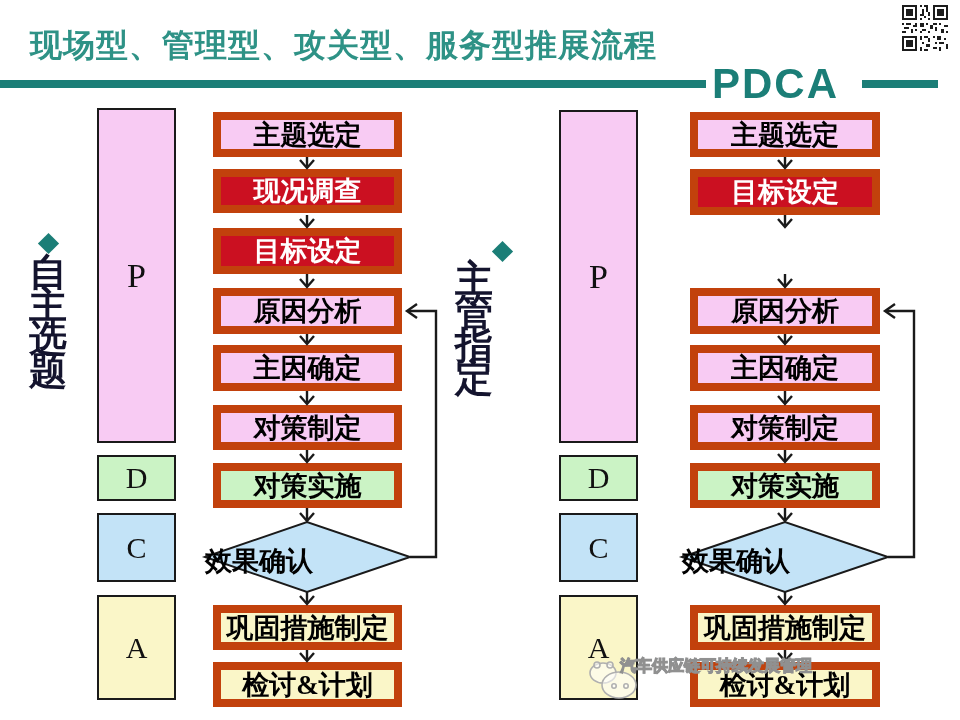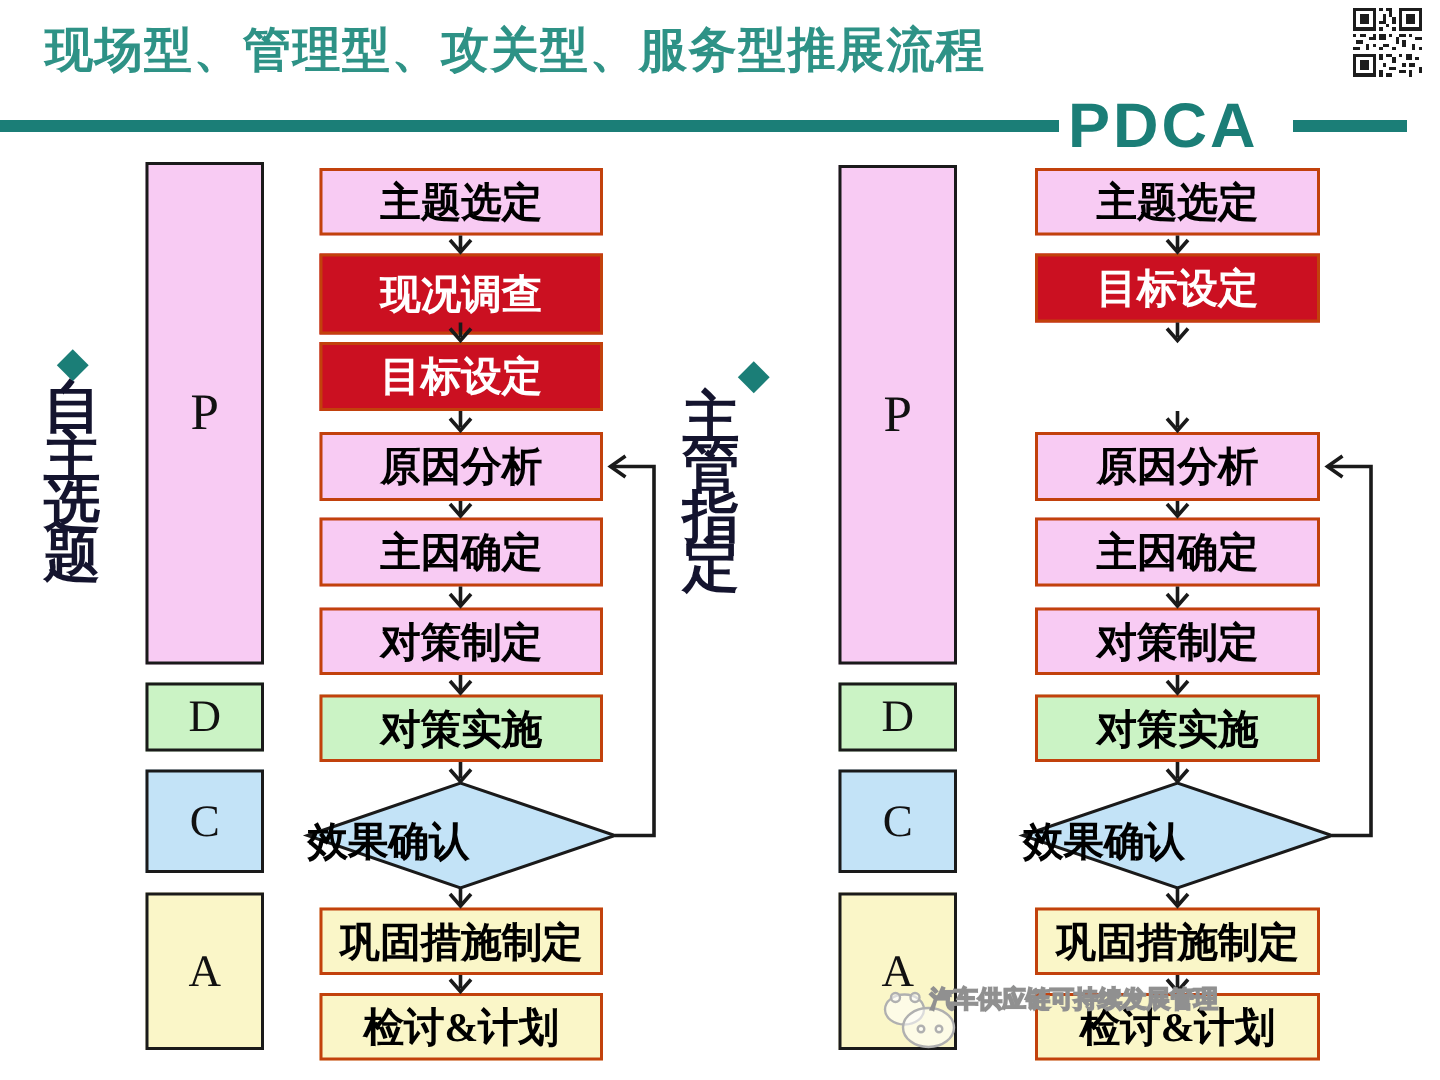--- a/index.html
+++ b/index.html
@@ -1,19 +1,19 @@
 <!DOCTYPE html>
 <html><head>
 <meta charset="utf-8">
 <style>
   html,body{margin:0;padding:0;background:#ffffff;}
   .slide{position:relative;width:960px;height:720px;background:#ffffff;overflow:hidden;
          font-family:"Liberation Serif","DejaVu Serif",serif;}
 
-  .title{position:absolute;left:30px;top:12px;font-size:32px;font-weight:bold;
+  .title{position:absolute;left:30px;top:24px;font-size:32px;font-weight:bold;
          color:#2E9286;letter-spacing:1px;white-space:nowrap;}
 
   .teal-bar{position:absolute;top:80px;height:8px;background:#1B7E77;}
   .bar-left{left:0;width:706px;}
   .bar-right{left:862px;width:76px;}
   .pdca{position:absolute;left:712px;top:60px;font-size:42px;font-weight:bold;color:#1B7E77;
         font-family:"Liberation Sans","DejaVu Sans",sans-serif;letter-spacing:2px;}
 
   .qr{position:absolute;left:902px;top:4px;width:46px;height:48px;}
 
@@ -26,21 +26,21 @@
   .vlabel-right{left:455px;top:263px;}
 
   .phase{position:absolute;border:2px solid #1a1a1a;display:flex;align-items:center;
          justify-content:center;font-size:30px;color:#111;box-sizing:border-box;}
   .phase-p{font-size:34px;}
   .pink{background:#F8CBF3;}
   .green{background:#CBF3C5;}
   .blue{background:#C3E3F7;}
   .yellow{background:#FAF6C8;}
 
-  .node{position:absolute;border:2px solid #c2410c;display:flex;align-items:center;
+  .node{position:absolute;border:8px solid #c2410c;display:flex;align-items:center;
         justify-content:center;font-size:27px;font-weight:600;color:#000;
         box-sizing:border-box;white-space:nowrap;}
   .red{background:#CB1021;color:#ffffff;}
 
   .dlabel{position:absolute;text-align:left;font-size:27px;font-weight:600;color:#000;
           white-space:nowrap;}
 
   .overlay{position:absolute;left:0;top:0;width:960px;height:720px;pointer-events:none;}
 
   .wm{position:absolute;left:620px;top:656px;font-size:16px;font-weight:bold;white-space:nowrap;
@@ -130,21 +130,21 @@
       <span>D</span>
     </div>
   <div class="phase blue" style="left:97px;top:513px;width:79px;height:69px;">
       <span>C</span>
     </div>
   <div class="phase yellow" style="left:97px;top:595px;width:79px;height:105px;">
       <span>A</span>
     </div>
 
   <div class="node pink" style="left:213px;top:112px;width:189px;height:45px;">主题选定</div>
-  <div class="node red" style="left:213px;top:169px;width:189px;height:54px;">现况调查</div>
+  <div class="node red" style="left:213px;top:169px;width:189px;height:44px;">现况调查</div>
   <div class="node red" style="left:213px;top:228px;width:189px;height:46px;">目标设定</div>
   <div class="node pink" style="left:213px;top:288px;width:189px;height:46px;">原因分析</div>
   <div class="node pink" style="left:213px;top:345px;width:189px;height:46px;">主因确定</div>
   <div class="node pink" style="left:213px;top:405px;width:189px;height:45px;">对策制定</div>
   <div class="node green" style="left:213px;top:463px;width:189px;height:45px;">对策实施</div>
   <div class="node yellow" style="left:213px;top:605px;width:189px;height:45px;">巩固措施制定</div>
   <div class="node yellow" style="left:213px;top:662px;width:189px;height:45px;">检讨&amp;计划</div>
 
   <div class="bullet bullet-right"></div>
   <div class="vlabel vlabel-right">主管指定</div>

